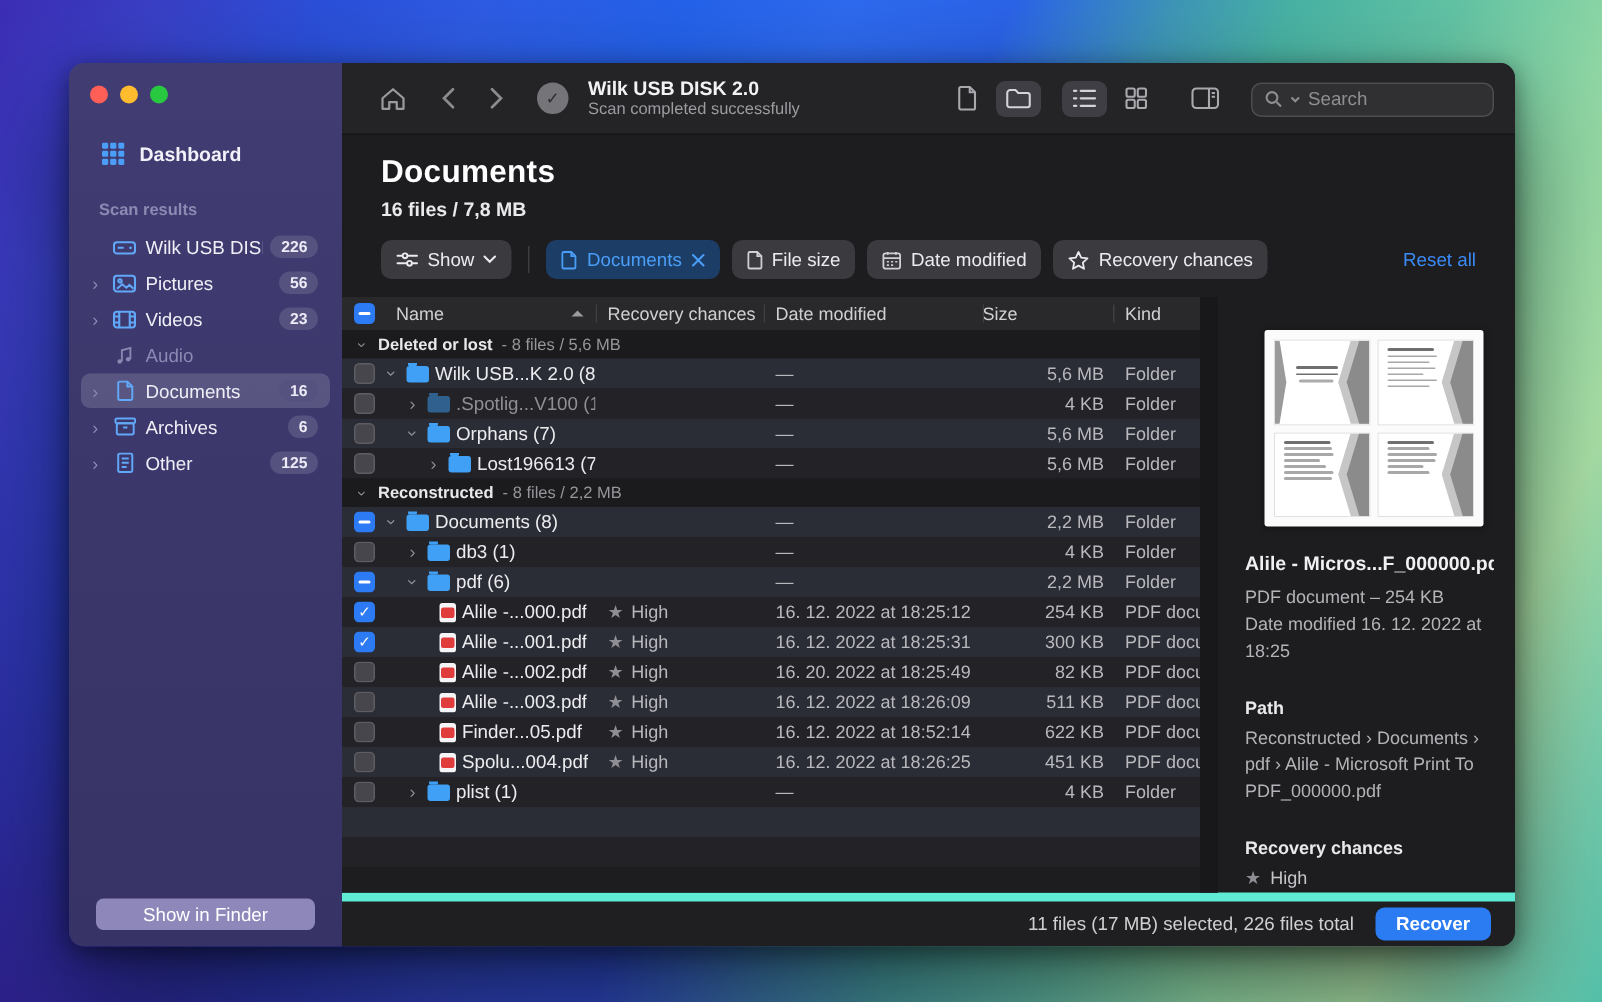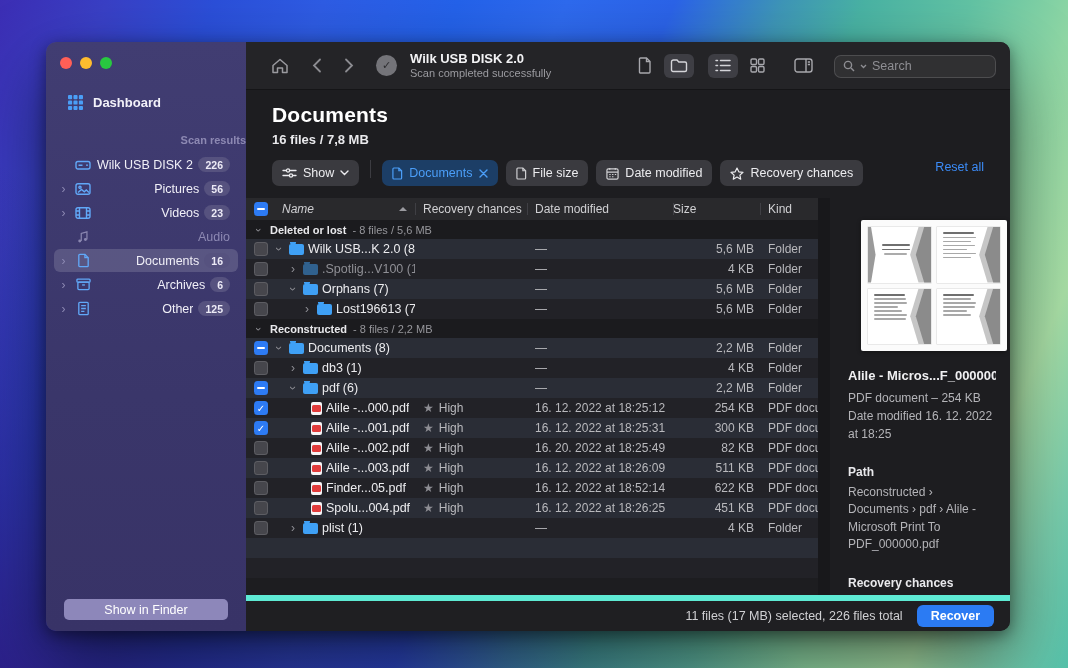--- a/index.html
+++ b/index.html
@@ -10,21 +10,21 @@
     background:
       linear-gradient(to top right, rgba(44,14,110,.75) 0%, rgba(44,14,110,0) 38%),
       linear-gradient(113deg, #3c2eb4 0%, #3940c6 8%, #2b4fd9 16%, #2e5ce4 24%, #2462ea 34%, #2e6aee 42%, #2b63e8 50%, #3e96b8 58%, #49b3a4 64%, #62c3a4 72%, #8ed6a4 80%, #a9dfa6 88%, #7ccfad 94%, #55c2ab 100%);
   }
   .window {
     position:absolute; left:46px; top:42px; width:964px; height:589px;
     border-radius:10px; overflow:hidden; display:flex;
     box-shadow: 0 30px 70px rgba(0,0,0,.55), 0 4px 16px rgba(0,0,0,.45);
   }
   
-  .sidebar { width:200px; flex:none; background:linear-gradient(180deg,#413d72 0%,#3a366a 60%,#383367 100%); position:relative;text-align:right; }
+  .sidebar { width:182px; flex:none; background:linear-gradient(180deg,#413d72 0%,#3a366a 60%,#383367 100%); position:relative; }
   .lights { display:flex; gap:8px; padding:15px 0 0 14px; }
   .light { width:12px; height:12px; border-radius:50%; }
   .l-red{background:#ff5f57}.l-yel{background:#febc2e}.l-grn{background:#28c840}
   .dash-item { display:flex; align-items:center; gap:9px; margin:22px 8px 0 8px; padding:4px 8px 4px 12px; border-radius:6px; color:#f2f1f9; font-size:13px; font-weight:600; }
   .side-sec { font-size:11px; font-weight:600; color:#8d89b3; padding:20px 0 7px 20px; }
   .sitem { height:23px; display:flex; align-items:center; margin:0 8px 1px 8px; padding:0 8px 0 4px; border-radius:6px; gap:5px; font-size:12.5px; color:#f0eff7; cursor:default; }
   .sitem.sel { background:rgba(255,255,255,.15); }
   .schev { width:11px; flex:none; color:#8d89b3; font-size:12px; text-align:center; }
   .schev.has::before { content:"›"; }
   .sicon { width:18px; flex:none; display:flex; justify-content:center; align-items:center; }
@@ -46,38 +46,38 @@
   .tbox { width:30px; height:24px; border-radius:6px; display:flex; align-items:center; justify-content:center; }
   .tbox.on { background:#3e3e44; }
   .gap10{margin-left:10px} .gap12{margin-left:12px}
   .search { width:162px; height:23px; margin-left:12px; border-radius:7px; background:rgba(255,255,255,.055); border:1px solid rgba(255,255,255,.14); display:flex; align-items:center; gap:5px; padding:0 8px; }
   .search input { flex:1; min-width:0; background:transparent; border:none; outline:none; color:#e2e2e5; font-size:12.5px; font-family:inherit; }
   .search input::placeholder { color:#8e8e93; }
   
   .content-head { padding:13px 0 0 26px; }
   .page-title { font-size:21px; font-weight:700; color:#ffffff; letter-spacing:.2px; }
   .page-sub { font-size:13px; font-weight:600; color:#e9e9ec; margin-top:5px; }
-  .filterbar { display:flex; gap:8px; padding:13px 26px 12px 26px; }
+  .filterbar { display:flex; align-items:center; gap:8px; padding:13px 26px 12px 26px; }
   .fbtn { height:26px; border-radius:7px; background:#3a3a3f; display:inline-flex; align-items:center; gap:6px; padding:0 10px; font-size:12.5px; color:#ececef; cursor:pointer; white-space:nowrap; }
   .fbtn.active { background:#1c3e66; color:#4b9ef8; }
   .fdivider { width:1px; height:18px; background:#3c3c41; margin:0 3px; }
   .reset { margin-left:auto; color:#3b8bf7; font-size:12.5px; cursor:pointer; }
   
   .body-row { flex:1; display:flex; min-height:0; }
   .table-area { width:584px; flex:none; position:relative; background:#1d1d20; display:flex; flex-direction:column; }
   .sb-track { position:absolute; right:0; top:0; bottom:0; width:12px; background:#18181b; }
   .thead { height:22px; flex:none; background:#29292c; display:flex; align-items:center; font-size:12px; color:#d0d0d3; position:relative; }
   .cell { flex:none; overflow:hidden; white-space:nowrap; }
   .c-sel { width:24px; padding-left:8px; display:flex; align-items:center; }
   .c-name { width:145px; display:flex; align-items:center; gap:4px; }
   .c-rec { width:112px; padding-left:8px; display:flex; align-items:center; gap:5px; }
   .c-date { width:146px; padding-left:8px; }
   .c-size { width:87px; text-align:right; padding-right:6px; }
   .c-kind { width:58px; padding-left:8px; }
-  .thead .c-name { padding-left:12px;font-style:italic; }
+  .thead .c-name { padding-left:12px; }
   .thead .hdr-rel { position:relative; align-self:stretch; display:flex; align-items:center; }
   .hdr-rel::before { content:""; position:absolute; left:0; top:5px; bottom:5px; width:1px; background:#3f3f44; }
   .sort-caret { margin-left:auto; margin-right:8px; width:0; height:0; border-left:4px solid transparent; border-right:4px solid transparent; border-bottom:4px solid #9a9a9f; }
   .grow { height:19px; flex:none; background:#1b1b1e; display:flex; align-items:center; gap:6px; padding-left:8px; font-size:11px; }
   .glabel { font-weight:700; color:#e9e9ec; }
   .gsum { color:#96969b; }
   .trow { height:20px; flex:none; display:flex; align-items:center; font-size:12px; color:#b9b9bd; }
   .r-light { background:#2a2d36; }
   .r-dark { background:#222227; }
   .trow .nm { color:#ececef; font-size:12.5px; overflow:hidden; white-space:nowrap; }

